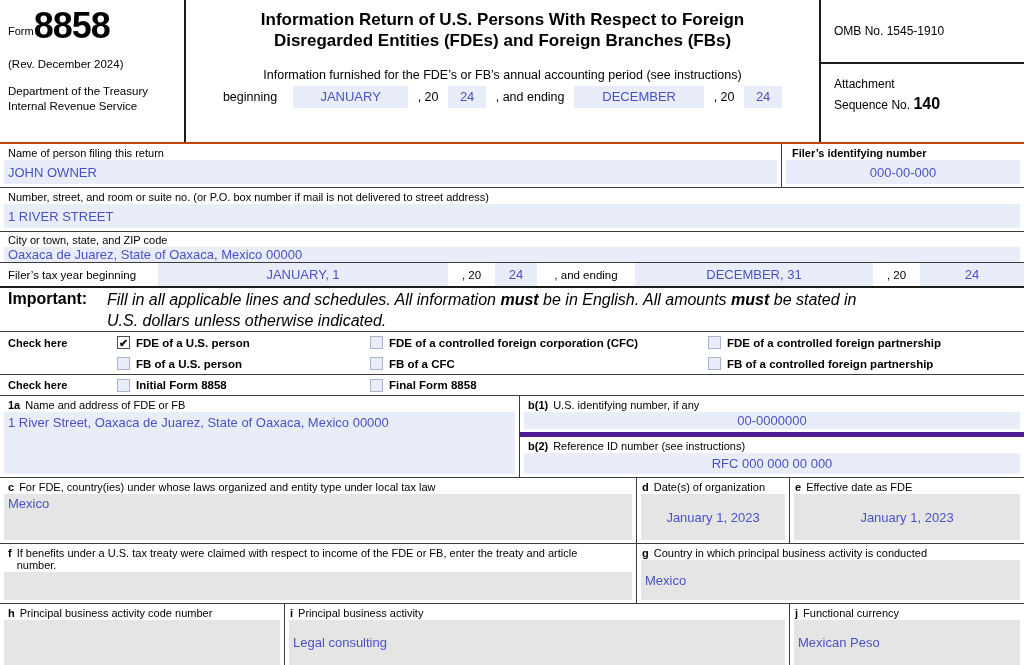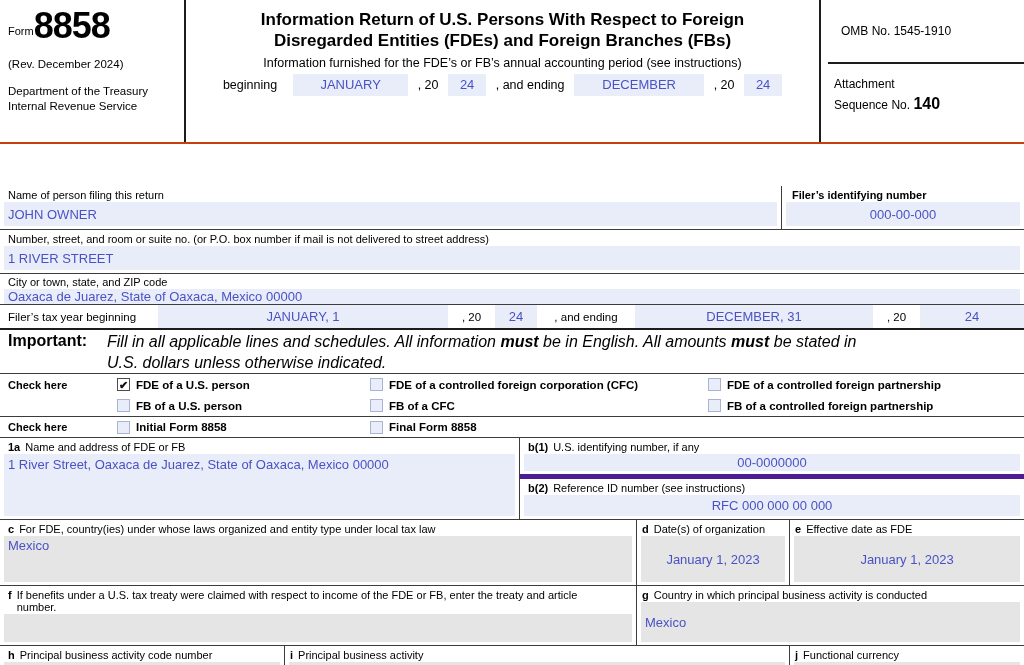--- a/index.html
+++ b/index.html
@@ -16,36 +16,36 @@
   .h-left { width:186px; border-right:2px solid #1c1c1c; padding:10px 6px 4px 8px; }
   .form-line { display:flex; align-items:flex-end; }
   .form-word { font-size:11px; padding-bottom:5px; }
   .form-num { font-size:36px; font-weight:bold; letter-spacing:-1px; line-height:0.9; }
   .rev { font-size:11.5px; margin-top:16px; }
   .dept { font-size:11.5px; margin-top:14px; line-height:1.25; }
   .h-center { flex:1; text-align:center; padding-top:9px; }
   .title { font-size:17px; font-weight:bold; line-height:1.25; }
   .goto { font-size:12.5px; font-weight:bold; margin-top:3px; }
   .goto .url { font-style:italic; }
-  .period { font-size:12.5px; margin-top:4px; }
+  .period { font-size:12.5px; margin-top:16px; }
   .beginrow { display:flex; justify-content:center; align-items:stretch; margin-top:4px; font-size:12.5px; height:22px; }
   .beginrow > span { display:flex; align-items:center; justify-content:center; }
   .hfield { background:#e9edfa; color:#4952c4; font-size:13px; }
   .h-right { width:205px; border-left:2px solid #1c1c1c; display:flex; flex-direction:column; }
-  .omb { height:64px; border-bottom:2px solid #1c1c1c; display:flex; align-items:center; padding-left:13px; font-size:12px;margin-left:7px; }
+  .omb { height:64px; border-bottom:2px solid #1c1c1c; display:flex; align-items:center; padding-left:13px; font-size:12px; }
   .att { flex:1; padding:12px 0 0 13px; font-size:12px; line-height:1.4; }
   .att-num { font-size:16px; font-weight:bold; }
 
   
   .frow { border-bottom:1px solid #3c3c3c; display:flex; }
   .vsep { border-right:1px solid #3c3c3c; }
   .fcell { display:flex; flex-direction:column; }
   .fcell .lbl { padding:3px 8px 1px 8px; }
   .fcell .fval { flex:1; margin:0 4px 3px 4px; padding:2px 4px; display:flex; align-items:center; }
-  .row-name { height:44px;margin-top:42px; }
+  .row-name { height:44px; }
   .row-name .left { width:782px; }
   .row-name .right { flex:1; }
   .right .lbl { font-weight:bold; padding-left:10px; }
   .center { justify-content:center; text-align:center; }
   .row-street { height:44px; }
   .row-city { height:31px; }
   .row-city .lbl { padding-top:2px; }
   .row-city .fval { margin-bottom:2px; padding-top:0; padding-bottom:0; }
 
   

